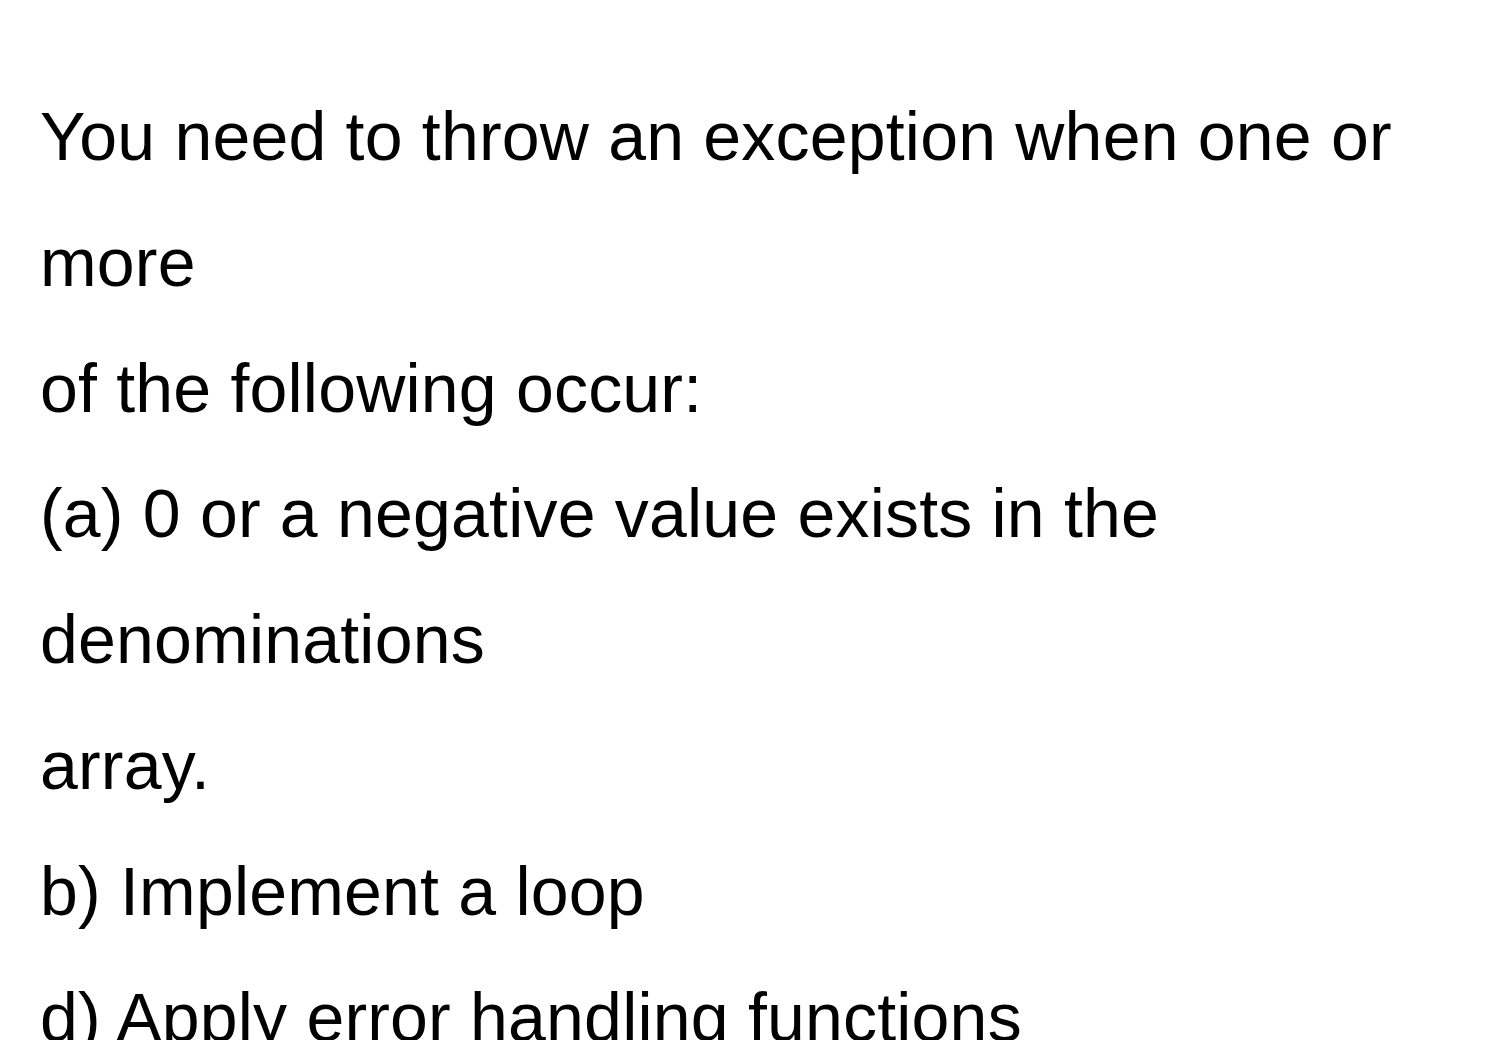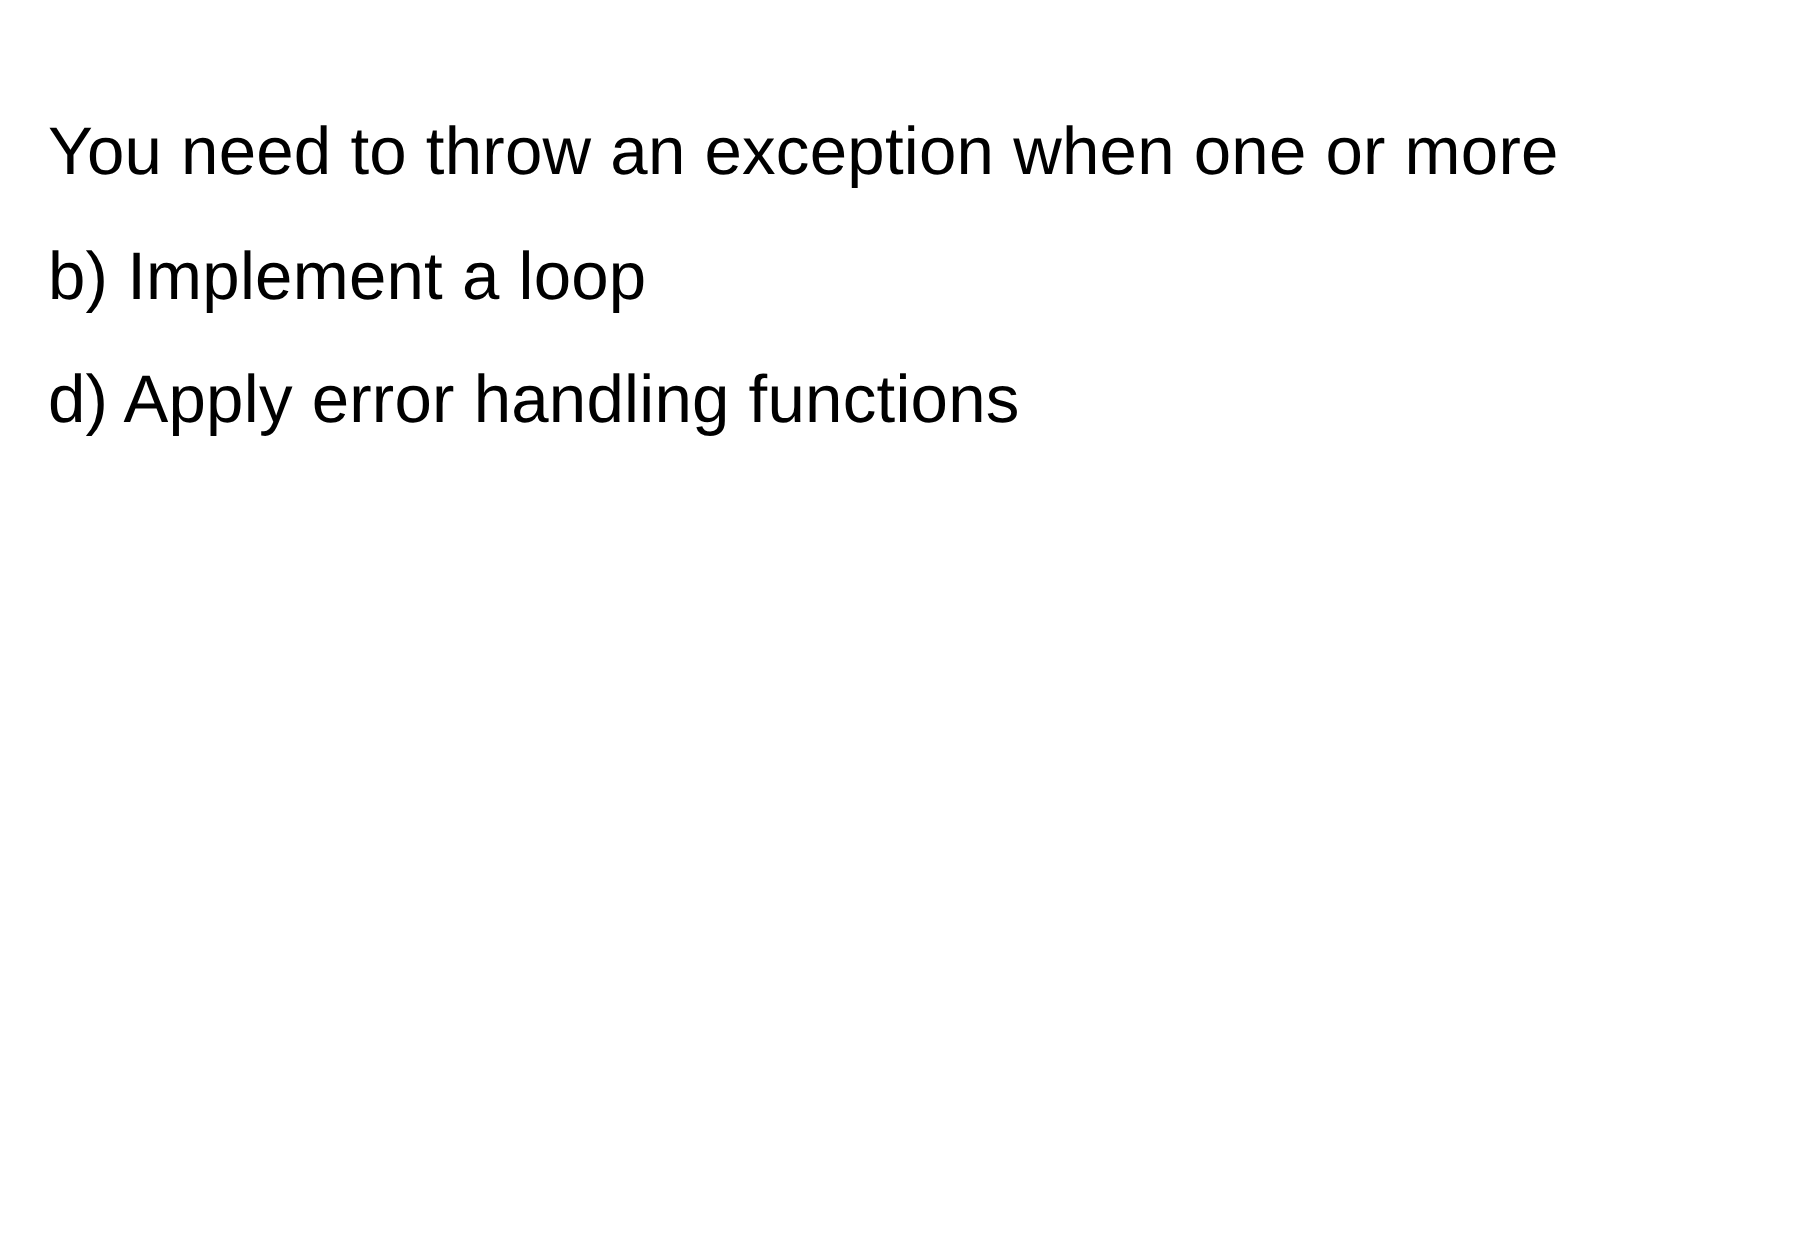--- a/index.html
+++ b/index.html
@@ -12,26 +12,29 @@
     color: #000000;
     overflow: hidden;
   }
   .page {
     box-sizing: border-box;
     padding: 74px 40px 40px 40px;
     width: 100%;
     height: 100%;
   }
   .line {
-    font-size: 56px;
+    font-size: 68px;
     line-height: 1.85;
     letter-spacing: 0.2px;
     white-space: pre-wrap;
   }
 </style>
 </head>
 <body>
 
 <div class="page">
   <div class="line">You need to throw an exception when one or more</div>
+  <div class="line">of the following occur:</div>
+  <div class="line">(a) 0 or a negative value exists in the denominations</div>
+  <div class="line">array.</div>
   <div class="line">b) Implement a loop</div>
   <div class="line">d) Apply error handling functions</div>
 </div>
 
 </body></html>

